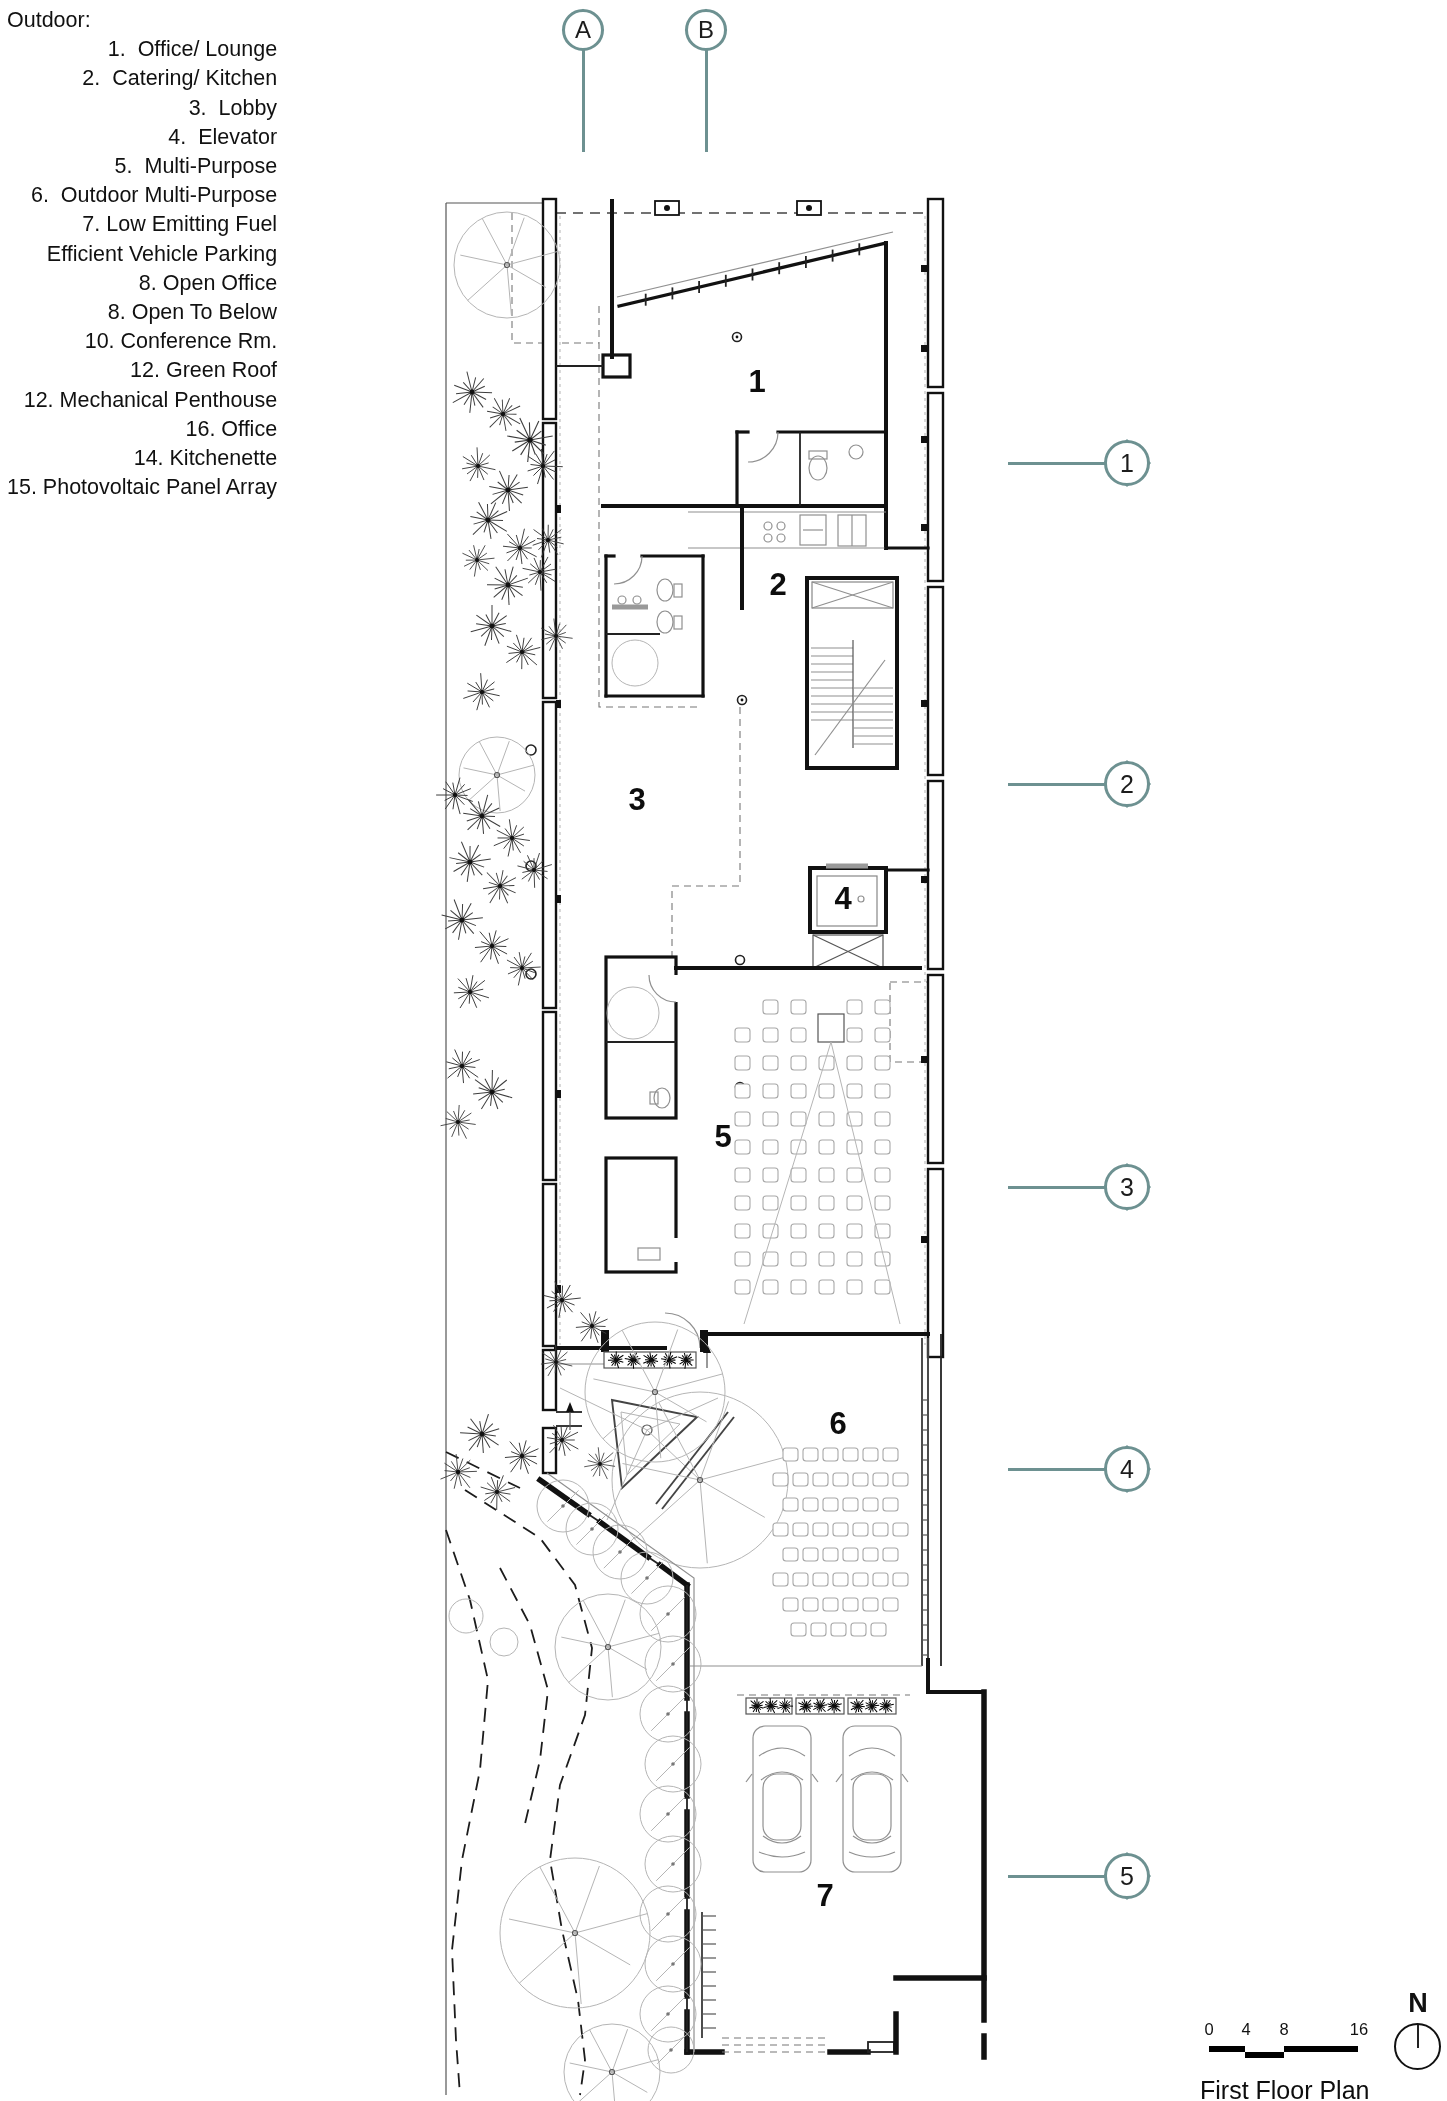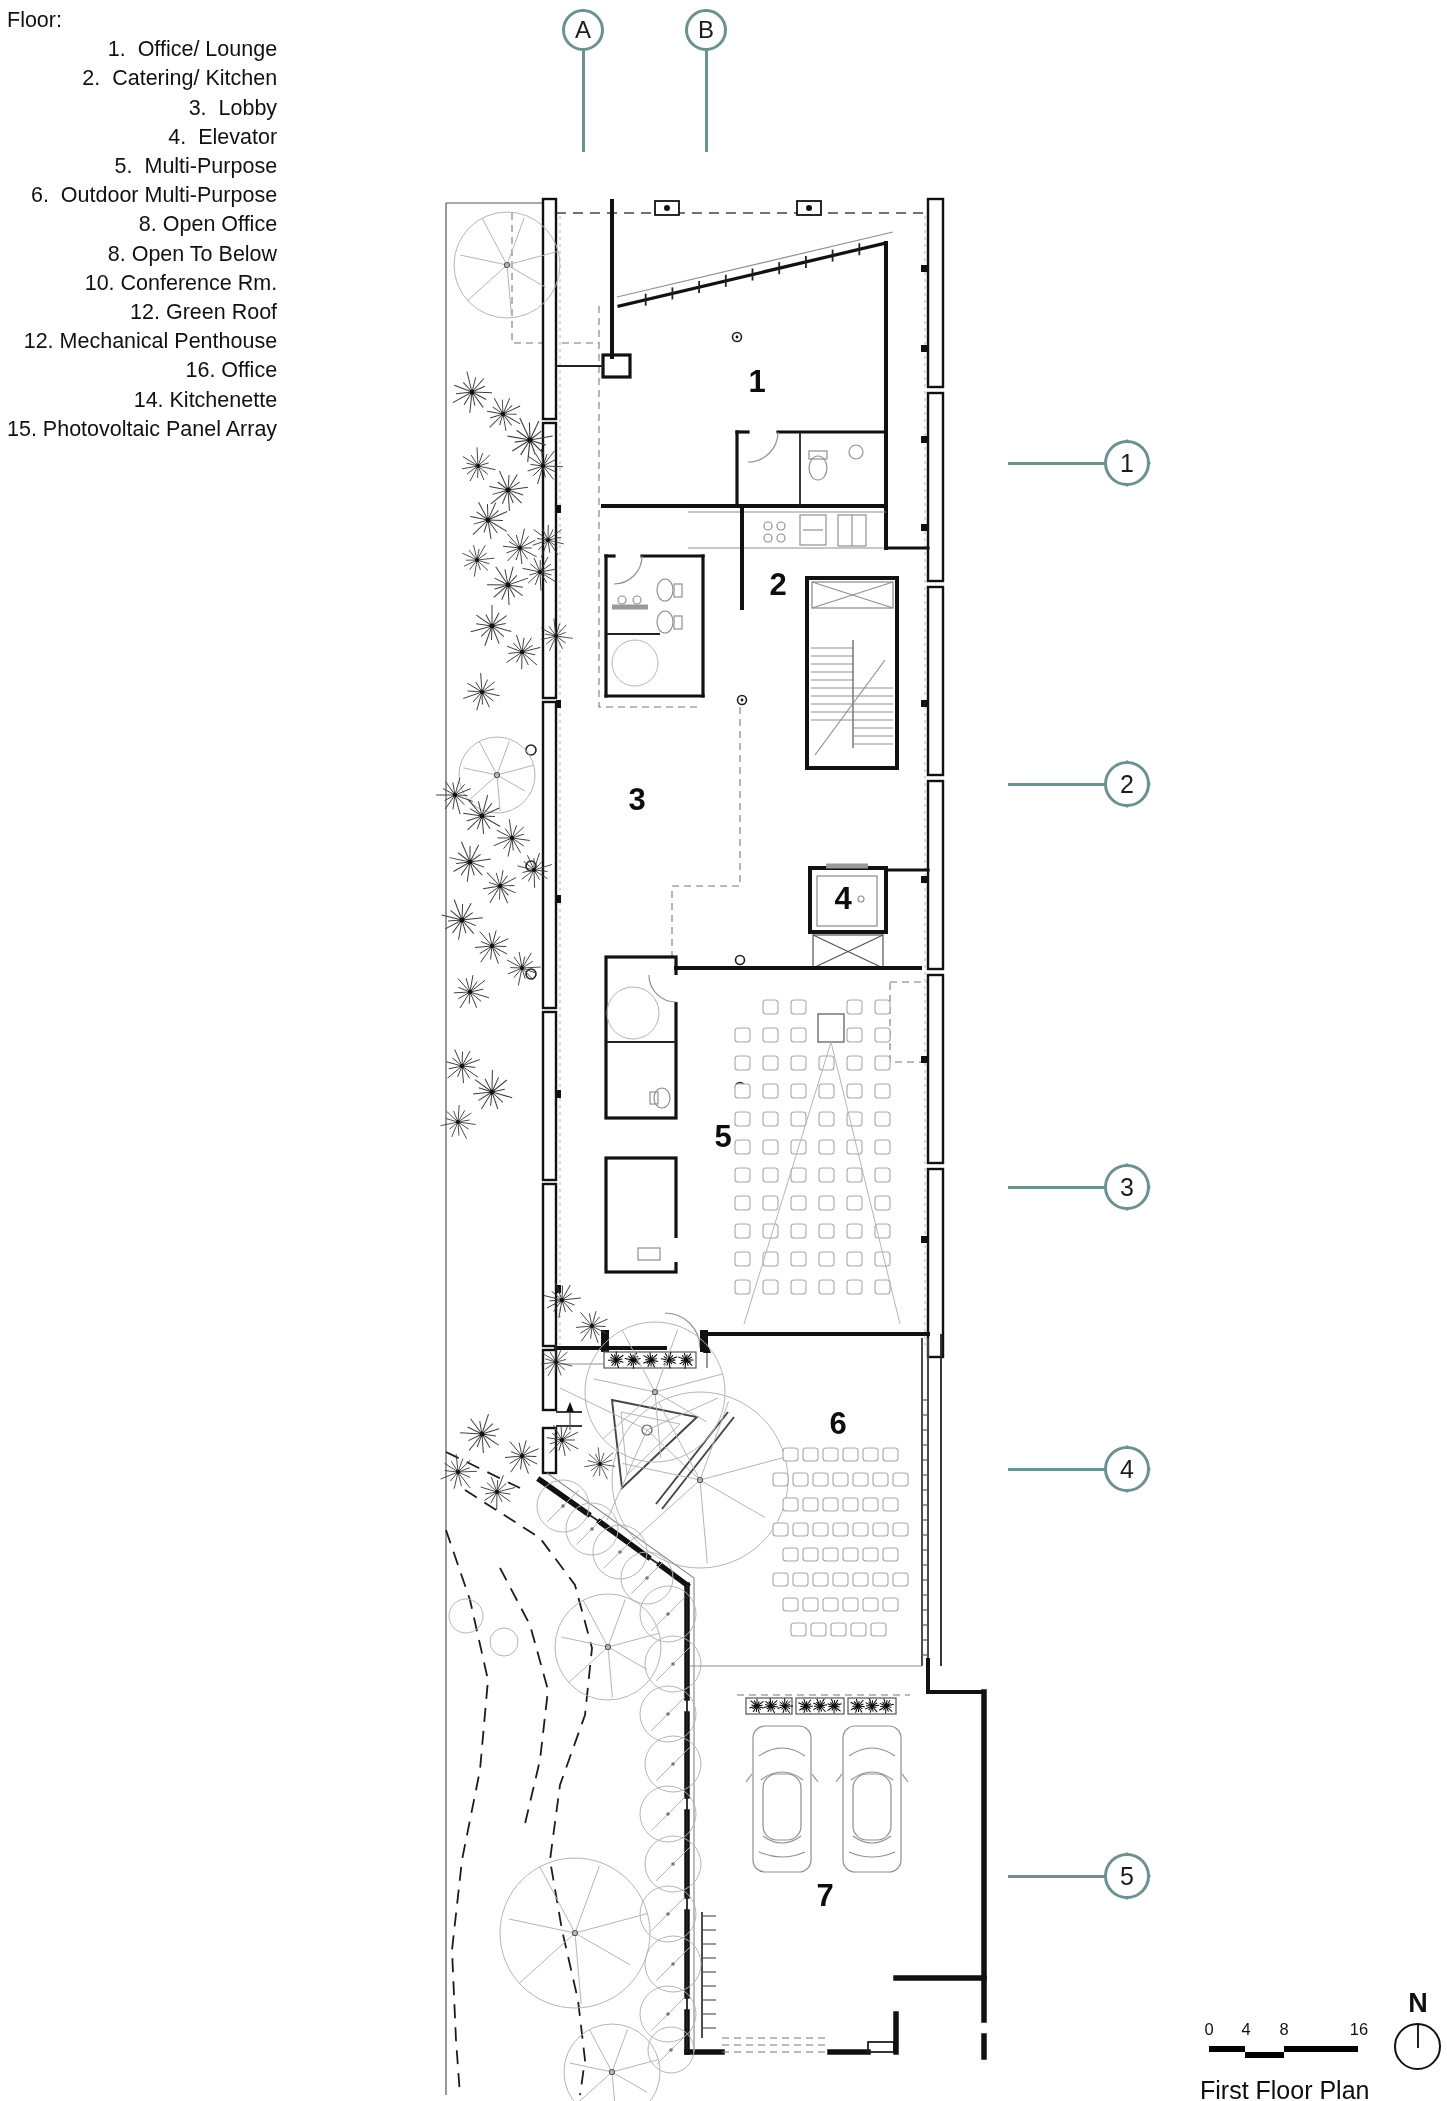--- a/index.html
+++ b/index.html
@@ -1418,27 +1418,29 @@
         <line x1="0" y1="0" x2="-7.0" y2="-12.1"></line>
         <line x1="0" y1="0" x2="-1.4" y2="-20.0"></line>
         <line x1="0" y1="0" x2="6.0" y2="-14.8"></line>
         <line x1="0" y1="0" x2="14.1" y2="-12.7"></line>
         <line x1="0" y1="0" x2="13.3" y2="-4.3"></line>
         <circle cx="0" cy="0" r="2.4" class="fillb"></circle>
       </g>
     </svg>
 
   <div class="legend">
-    <div class="legend-title">Floor:</div>
+    <div class="legend-title">Outdoor:</div>
     <div class="legend-item">1.  Office/ Lounge</div>
     <div class="legend-item">2.  Catering/ Kitchen</div>
     <div class="legend-item">3.  Lobby</div>
     <div class="legend-item">4.  Elevator</div>
     <div class="legend-item">5.  Multi-Purpose</div>
     <div class="legend-item">6.  Outdoor Multi-Purpose</div>
+    <div class="legend-item">7. Low Emitting Fuel
+    Efficient Vehicle Parking</div>
     <div class="legend-item">8. Open Office</div>
     <div class="legend-item">8. Open To Below</div>
     <div class="legend-item">10. Conference Rm.</div>
     <div class="legend-item">12. Green Roof</div>
     <div class="legend-item">12. Mechanical Penthouse</div>
     <div class="legend-item">16. Office</div>
     <div class="legend-item">14. Kitchenette</div>
     <div class="legend-item">15. Photovoltaic Panel Array</div>
   </div>
 

